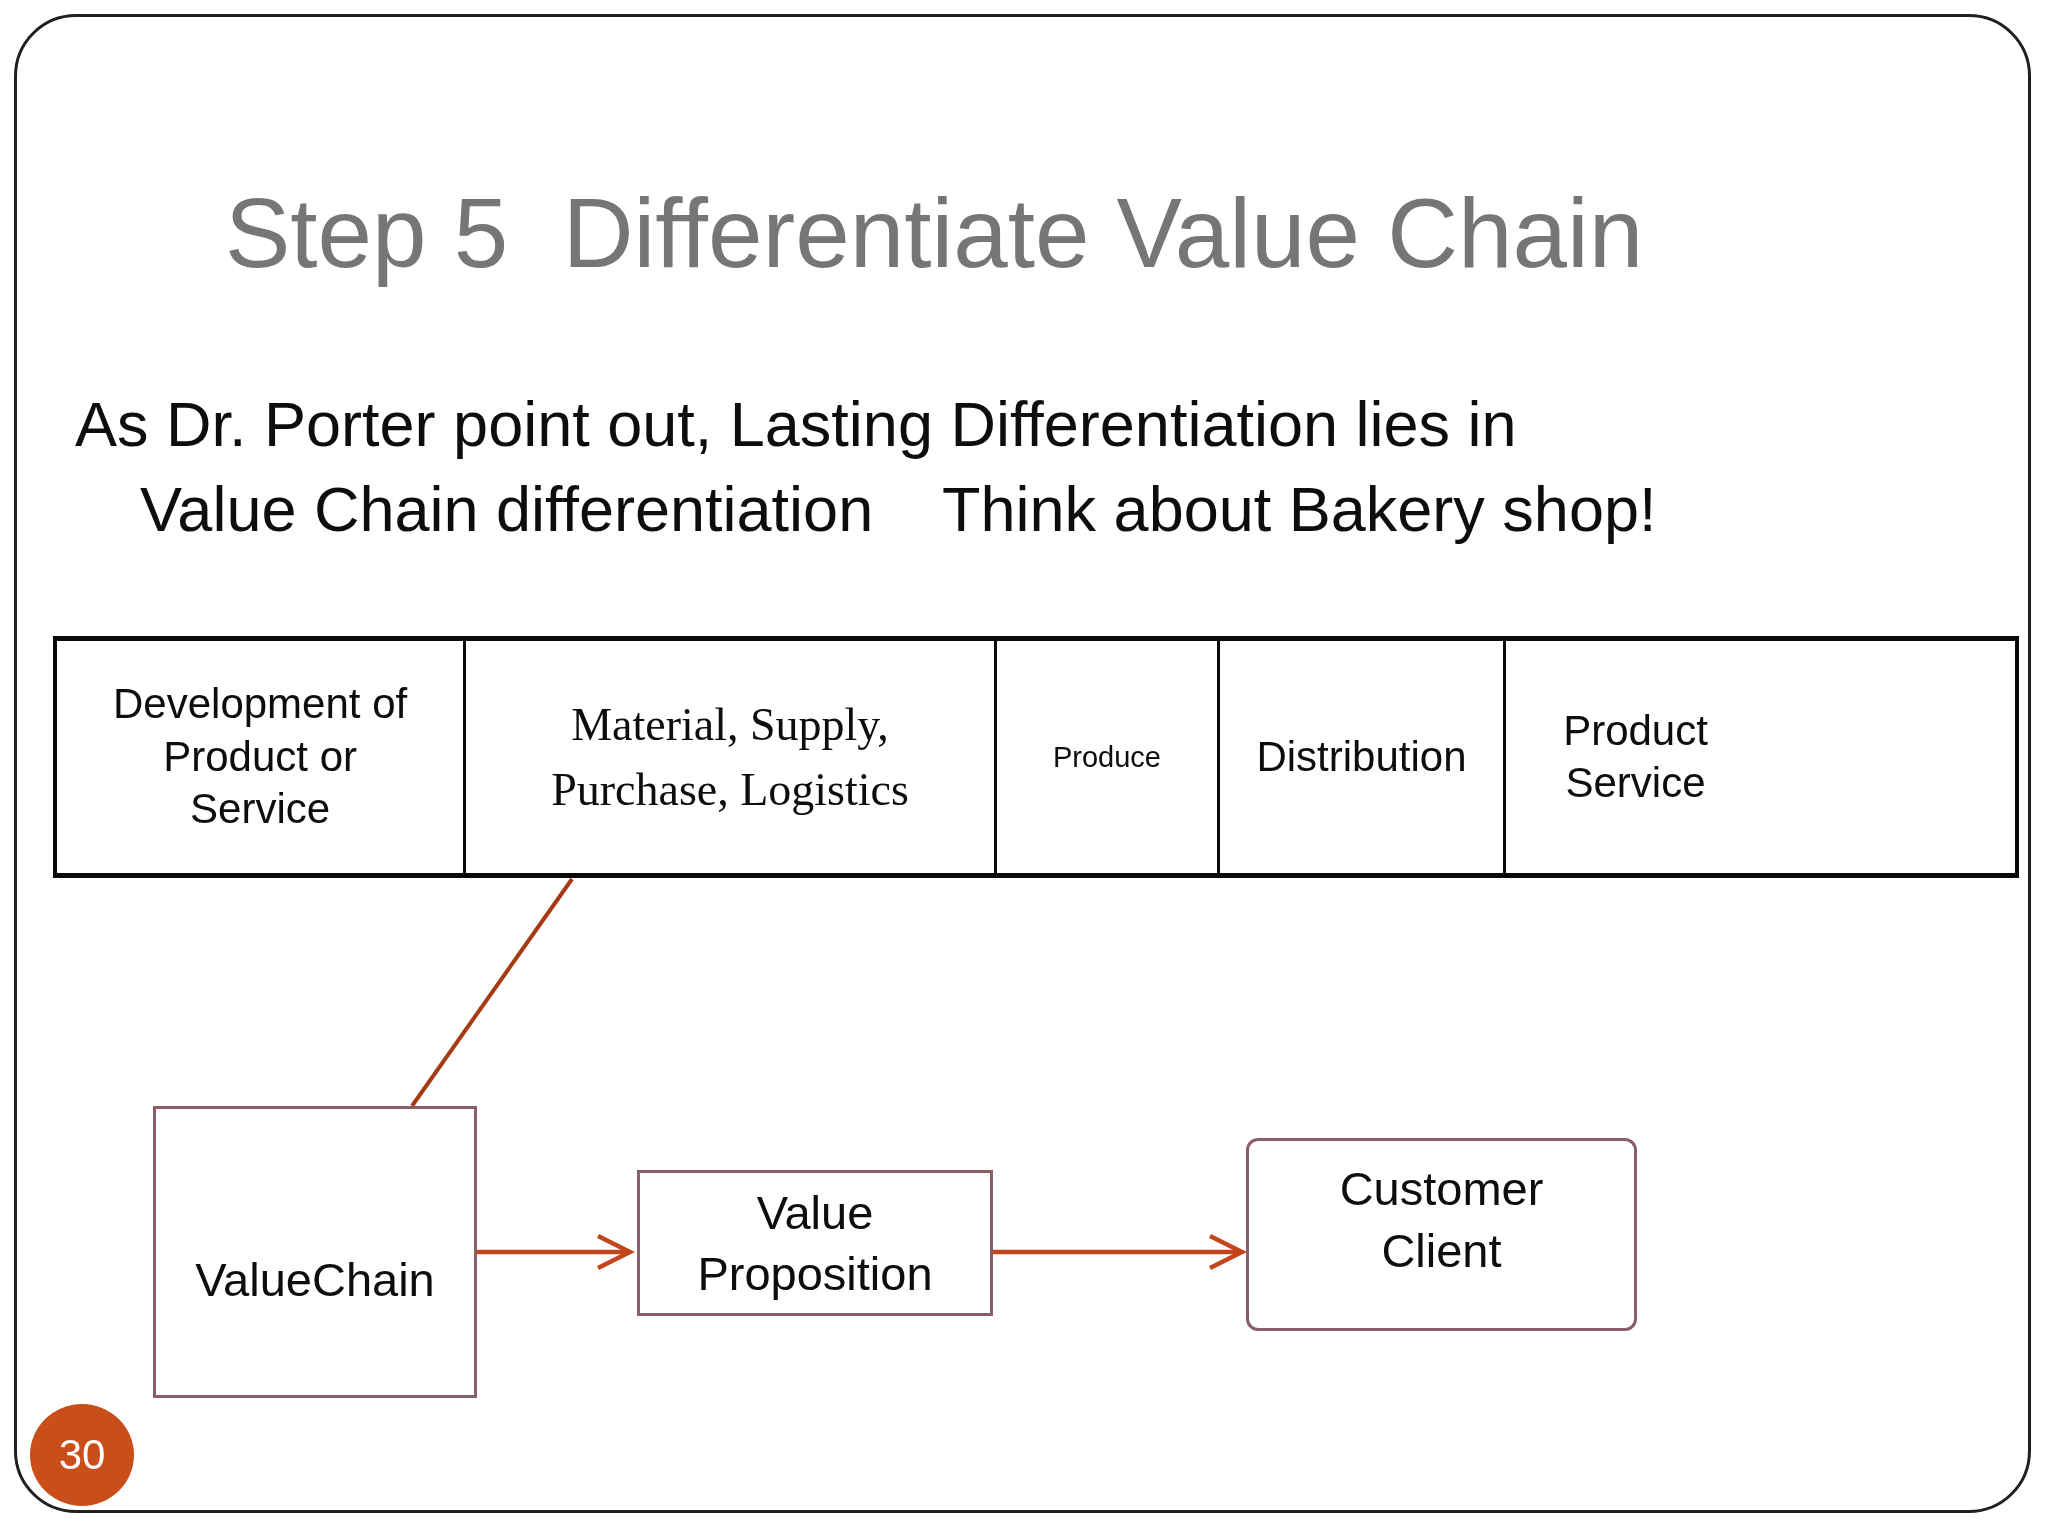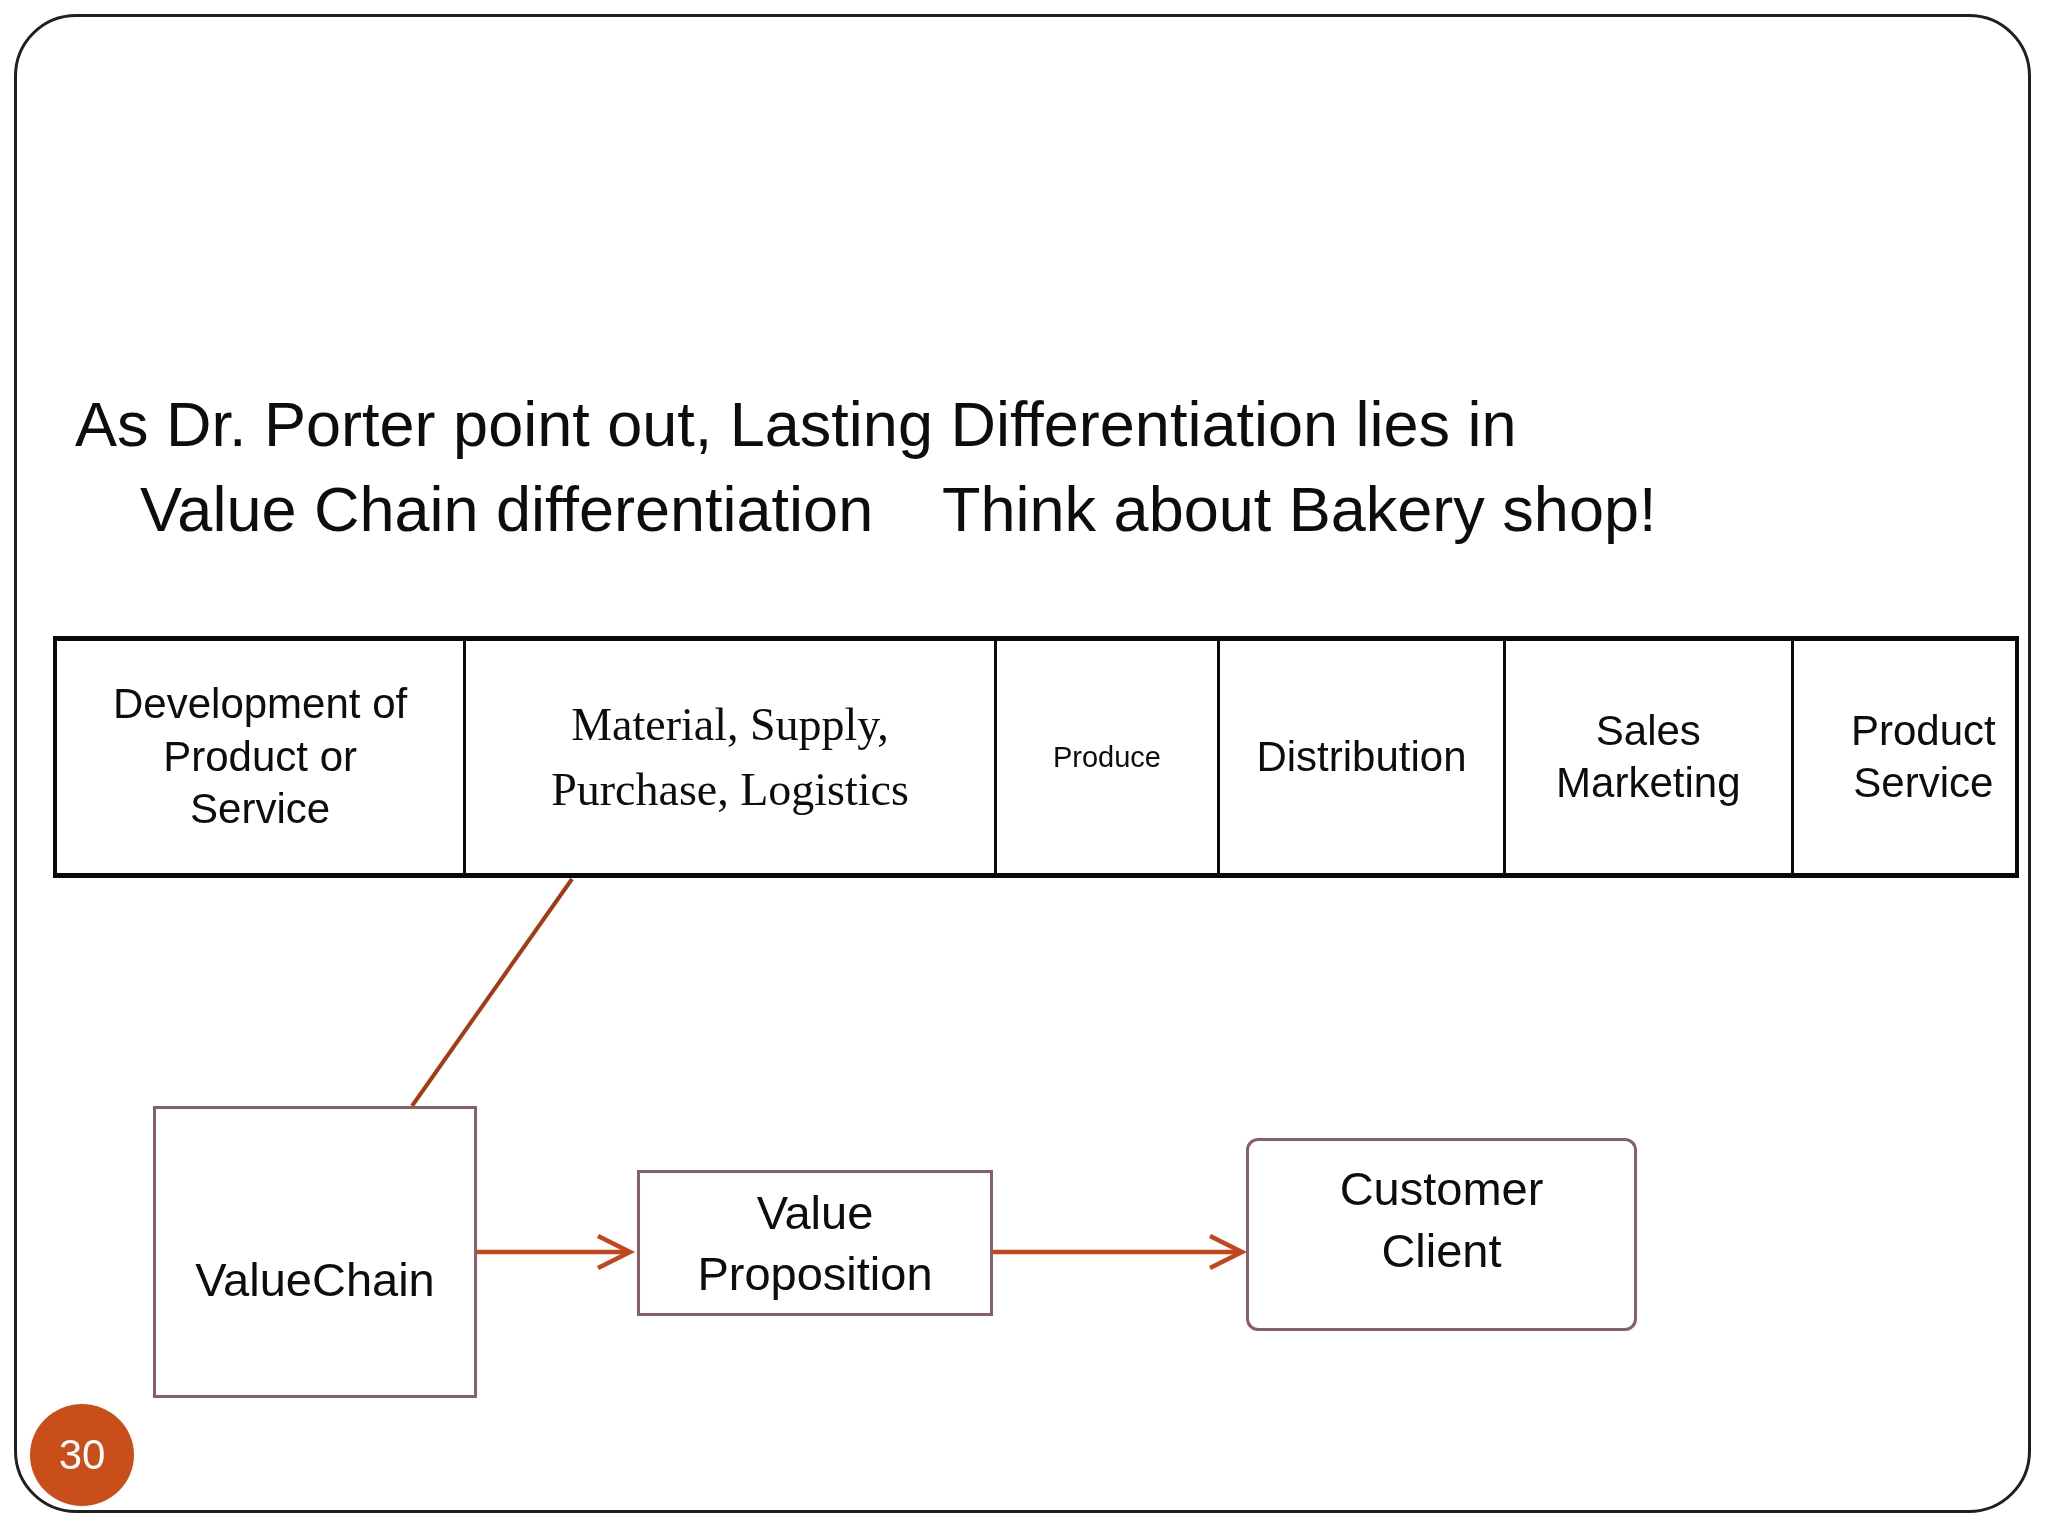--- a/index.html
+++ b/index.html
@@ -128,43 +128,40 @@
     z-index: 5;
   }
 </style>
 </head>
 <body>
 
 <div class="slide">
 
   <div class="frame"></div>
 
+  <div class="title">Step 5  Differentiate Value Chain</div>
 
   <div class="body-line l1">As Dr. Porter point out, Lasting Differentiation lies in</div>
   <div class="body-line l2">Value Chain differentiation    Think about Bakery shop!</div>
 
   <div class="vc-table">
     <div class="vc-cell c0">
       <span>Development of
 Product or
 Service</span>
     </div>
     <div class="vc-cell c1 serif">
       <span>Material, Supply,
 Purchase, Logistics</span>
     </div>
     <div class="vc-cell c2">
       <span>Produce</span>
     </div>
     <div class="vc-cell c3">
       <span>Distribution</span>
-    </div>
-    <div class="vc-cell c4">
-      <span>Sales
-Marketing</span>
     </div>
     <div class="vc-cell c5">
       <span>Product
 Service</span>
     </div>
   </div>
 
   <svg class="overlay" viewBox="0 0 2048 1536" xmlns="http://www.w3.org/2000/svg">
     <defs>
       <marker id="openArrow" markerWidth="44" markerHeight="40" refX="32" refY="18" orient="auto" markerUnits="userSpaceOnUse">

